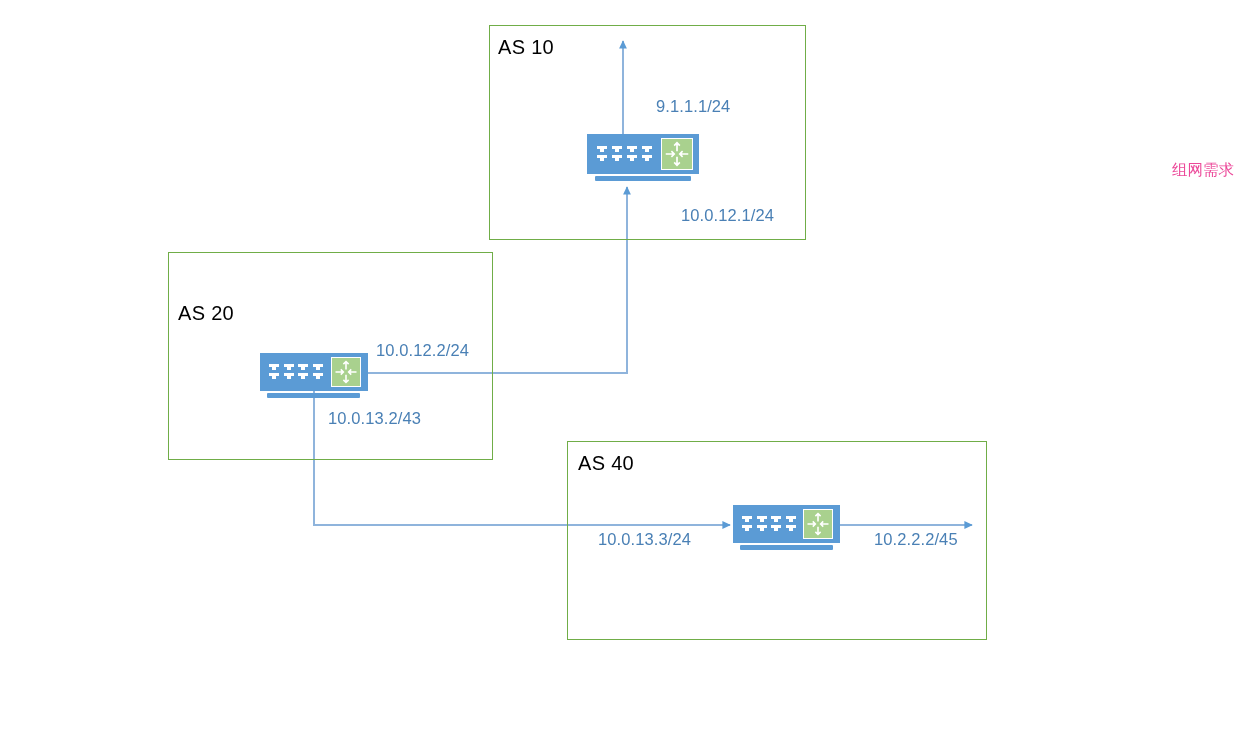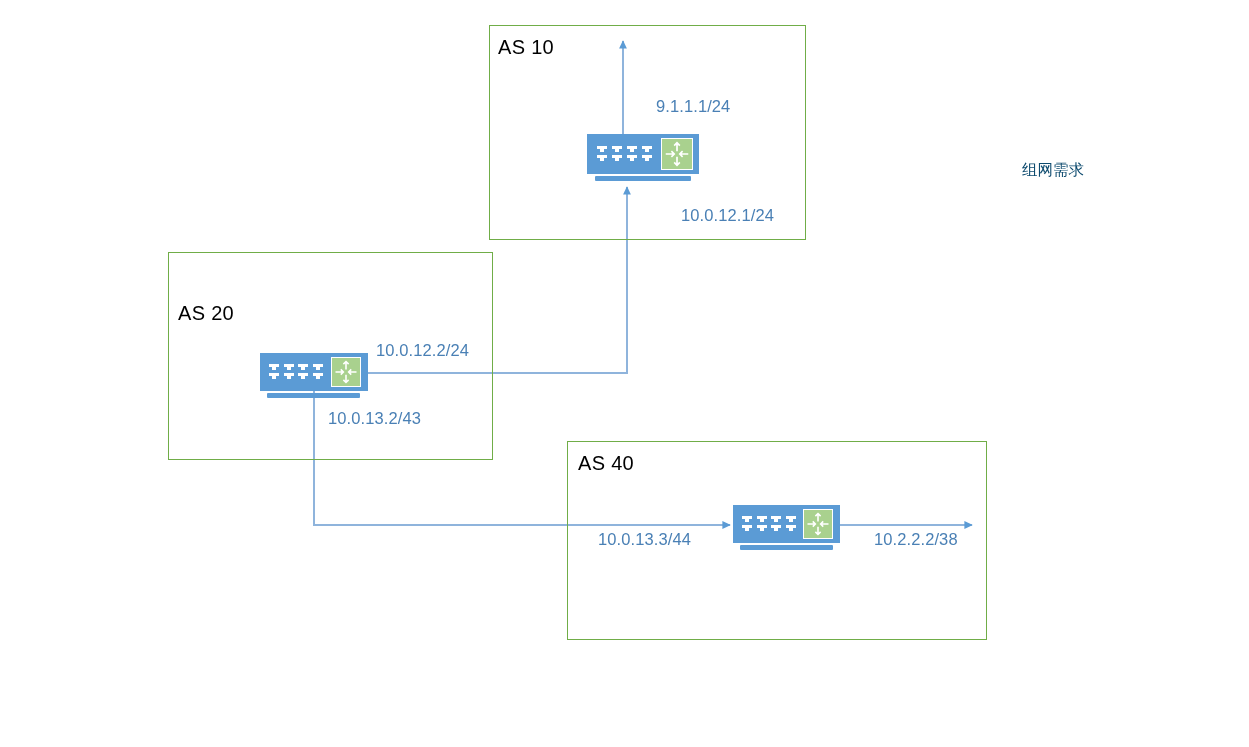--- a/index.html
+++ b/index.html
@@ -91,22 +91,23 @@
   }
   .note {
     position: absolute;
     text-align: center;
     color: #8FB8E0;
     line-height: 1.55;
     font-size: 15.5px;
   }
   .note-title {
     display: block;
-    color: #0c4a6e;
+    color: #ec4899;
     font-size: 15.5px;
+    text-align: right;
   }
   .note-body {
     display: block;
   }
 </style>
 </head>
 <body>
 
 <svg id="canvas" viewBox="0 0 1249 747" xmlns="http://www.w3.org/2000/svg">
   <defs>
@@ -176,22 +177,22 @@
       <path d="M4,16 L13,16 M10,13 L13,16 L10,19" stroke="#ffffff" stroke-width="1.8" fill="none"></path>
       <path d="M28,16 L19,16 M22,13 L19,16 L22,19" stroke="#ffffff" stroke-width="1.8" fill="none"></path>
     </svg>
   </div>
   <div class="router-base" style="left:7px; top:40px; width:93px; height:5px;"></div>
 </div>
 
 <div class="as-box" style="left:567px; top:441px; width:420px; height:199px;"></div>
 <div class="as-label" style="left:578px; top:452px;">AS 40</div>
 
-<div class="ip-label" style="left:598px; top:530px;">10.0.13.3/44</div>
-<div class="ip-label" style="left:874px; top:530px;">10.2.2.2/38</div>
+<div class="ip-label" style="left:598px; top:530px;">10.0.13.3/24</div>
+<div class="ip-label" style="left:874px; top:530px;">10.2.2.2/45</div>
 
 <div class="router" style="left:733px; top:505px; width:107px; height:50px;">
   <div class="router-body" style="width:107px; height:38px;">
     <div class="ports" style="left:9px; top:11px; width:58px; height:17px;">
       <div class="port"></div>
       <div class="port"></div>
       <div class="port"></div>
       <div class="port"></div>
       <div class="port"></div>
       <div class="port"></div>

